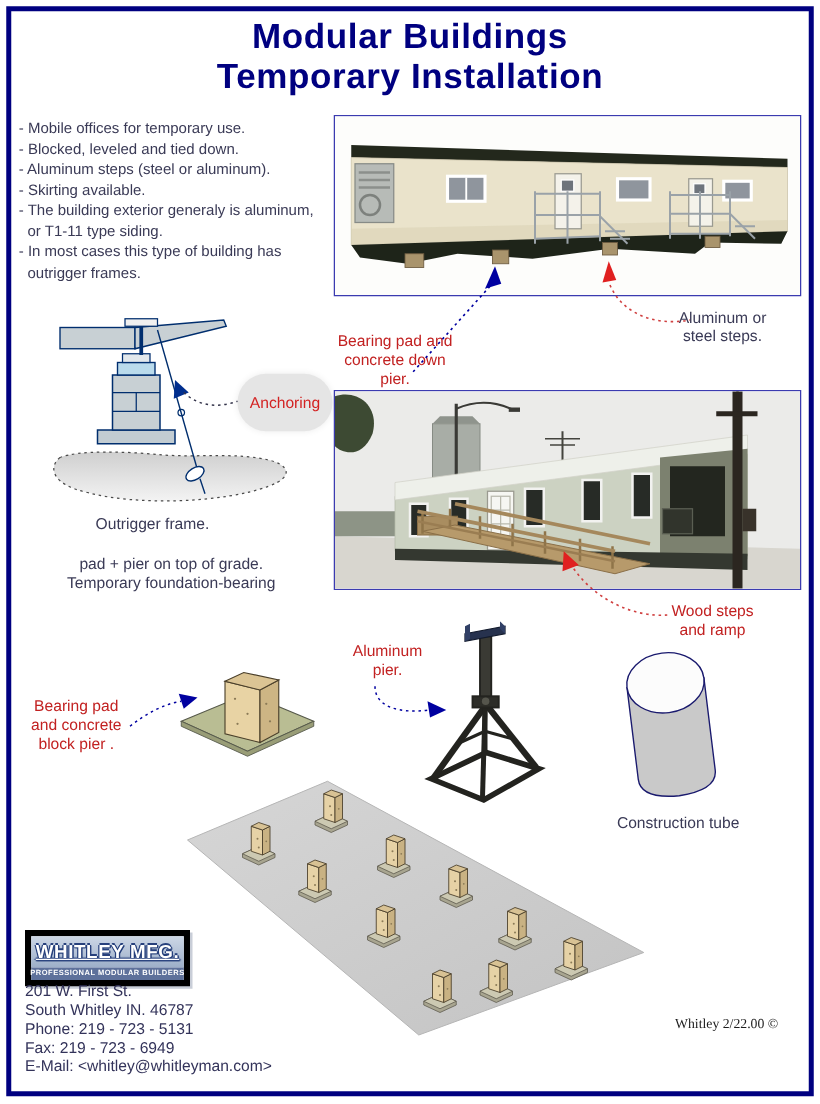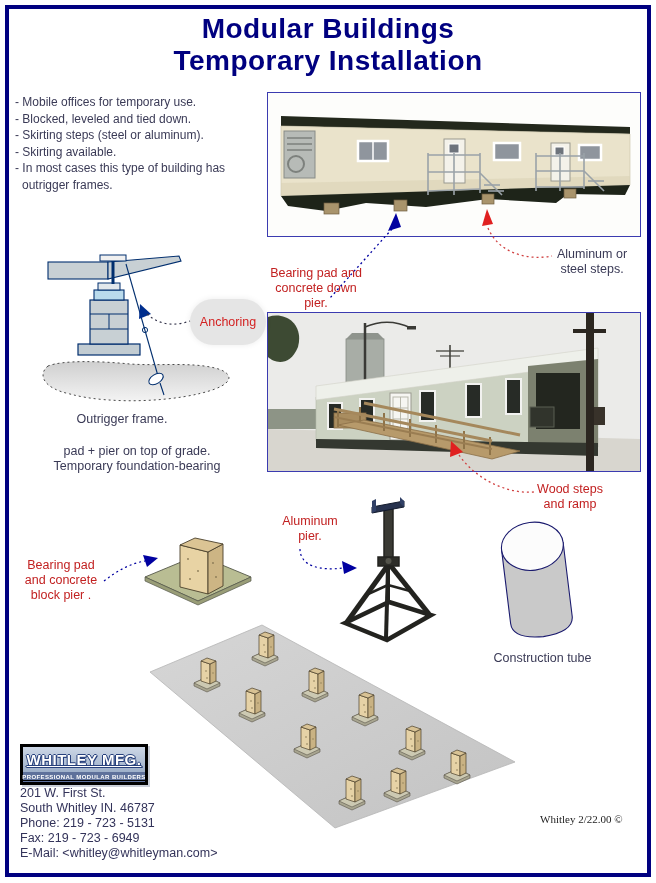--- a/index.html
+++ b/index.html
@@ -31,21 +31,21 @@
   .navy{color:#3a3a56;}
   .bubble{
     position:absolute;left:190px;top:299px;width:76px;height:46px;
     background:#e5e5e5;border-radius:24px;display:flex;align-items:center;justify-content:center;
     font-size:12.5px;color:#d32222;
     box-shadow:0 0 6px rgba(0,0,0,0.08);
     text-align:right;
   }
   .logo{
     position:absolute;left:20px;top:744px;width:122px;
-    border:3px solid #000000;box-shadow:2px 2px 0 #c9ced8;text-decoration:underline;
+    border:5px solid #000000;box-shadow:2px 2px 0 #c9ced8;
   }
   .logo-main{
     height:25px;background:linear-gradient(180deg,#cdd7e6,#9dafc9);
     display:flex;align-items:center;justify-content:center;
   }
   .logo-main span{
     color:#ffffff;font-weight:bold;font-size:15px;letter-spacing:0.5px;
     text-decoration:underline;
     text-shadow:1px 0 0 #27407c,-1px 0 0 #27407c,0 1px 0 #27407c,0 -1px 0 #27407c,1px 1px 0 #27407c;
     white-space:nowrap;
@@ -75,25 +75,29 @@
 </div>
 
 <div class="bullets">
   <div>
       <div>- Mobile offices for temporary use.</div>
     </div>
   <div>
       <div>- Blocked, leveled and tied down.</div>
     </div>
   <div>
-      <div>- Skirting steps (steel or aluminum).</div>
+      <div>- Aluminum steps (steel or aluminum).</div>
     </div>
   <div>
       <div>- Skirting available.</div>
     </div>
+  <div>
+    <div>- The building exterior generaly is aluminum,</div>
+    <div class="cont">or T1-11 type siding.</div>
+  </div>
   <div>
     <div>- In most cases this type of building has</div>
     <div class="cont">outrigger frames.</div>
   </div>
 </div>
 
 <div class="photo" style="left:267px;top:92px;width:372px;height:143px;">
   <svg width="372" height="143" viewBox="0 0 372 143">
     <rect x="0" y="0" width="372" height="143" fill="#fdfdfb"></rect>
 
@@ -284,21 +288,21 @@
   <div>pad + pier on top of grade.</div>
   <div>Temporary foundation-bearing</div>
 </div>
 
 <div class="lbl red" style="left:262px;top:266px;width:108px;">
   <div>Bearing pad and</div>
   <div>concrete down</div>
   <div>pier.</div>
 </div>
 
-<div class="lbl navy" style="left:546px;top:247px;width:92px;">
+<div class="lbl navy" style="left:532px;top:247px;width:92px;">
   <div>Aluminum  or</div>
   <div>steel steps.</div>
 </div>
 
 <div class="lbl red" style="left:528px;top:482px;width:84px;">
   <div>Wood steps</div>
   <div>and ramp</div>
 </div>
 
 <div class="lbl red" style="left:270px;top:514px;width:80px;">

